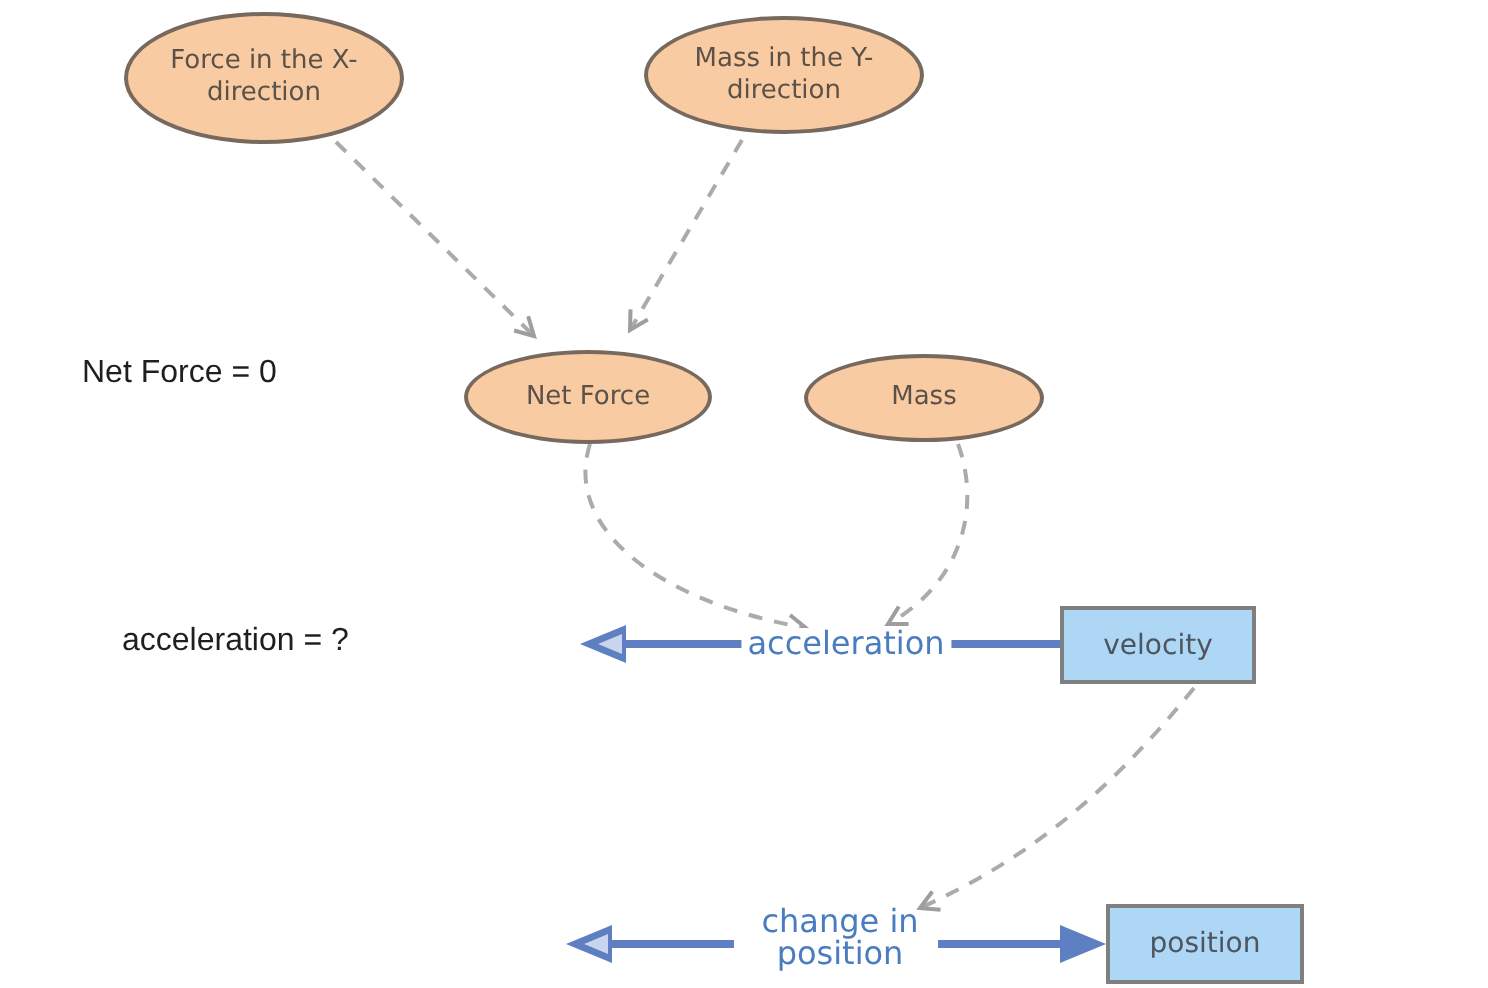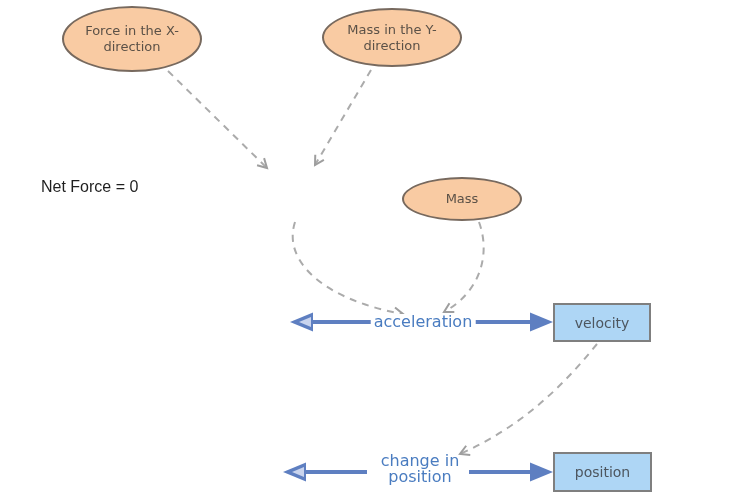--- a/index.html
+++ b/index.html
@@ -93,26 +93,29 @@
     </div>
   </div>
 
   <div class="ellipse" style="left:322px;top:8px;width:140px;height:59px">
     <div>
       <span>Mass in the Y-</span>
       <span>direction</span>
     </div>
   </div>
 
+  <div class="ellipse" style="left:232px;top:175px;width:124px;height:47px">
+    <span>Net Force</span>
+  </div>
 
   <div class="ellipse" style="left:402px;top:177px;width:120px;height:44px">
     <span>Mass</span>
   </div>
 
-  <div class="stock" style="left:553px;top:303px;width:98px;height:39px">
+  <div class="stock" style="left:530px;top:303px;width:98px;height:39px">
     <span>velocity</span>
   </div>
 
   <div class="stock" style="left:553px;top:452px;width:99px;height:40px">
     <span>position</span>
   </div>
 
   <div class="flowlabel on-line" style="left:423px;top:314px">acceleration</div>
 
   <div class="flowlabel" style="left:420px;top:453px">
@@ -120,14 +123,17 @@
     <span>position</span>
   </div>
 
   <div class="note" style="left:5px;top:176px">
     <span>Net Force = 0</span>
   </div>
 
   <div class="note" style="left:546px;top:176px">
   </div>
 
+  <div class="note" style="left:25px;top:310px">
+    <span>acceleration = ?</span>
+  </div>
 
 </div>
 
 </body></html>

